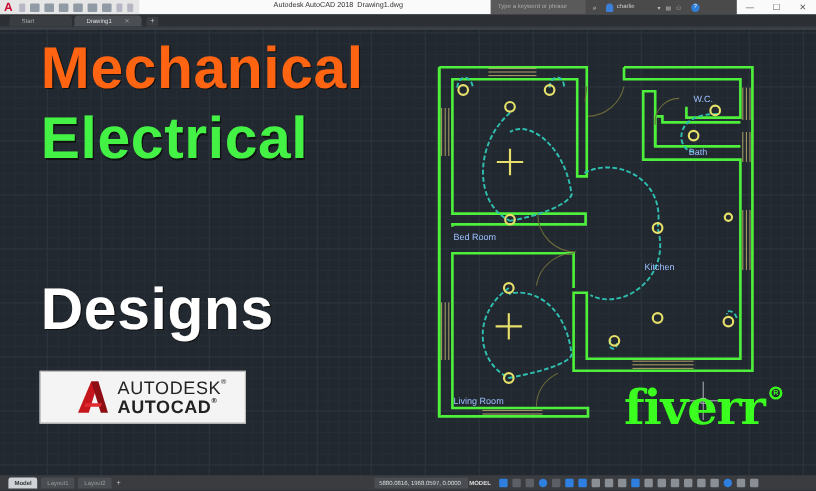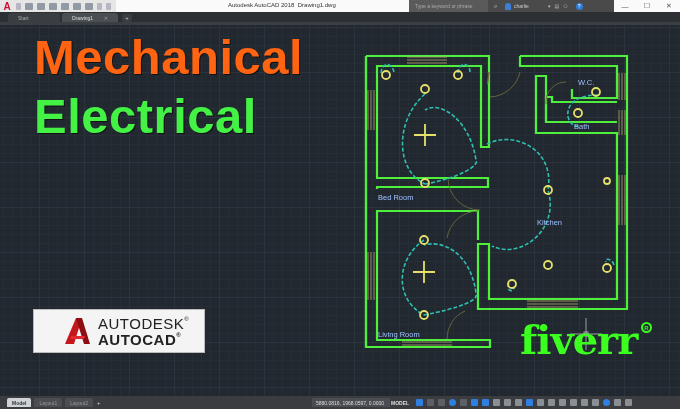--- a/index.html
+++ b/index.html
@@ -122,20 +122,21 @@
         <span class="tab-close">✕</span>
       </div>
     <div class="tab-add">+</div>
   </div>
   <div class="sub-bar"></div>
 
   <div class="canvas"></div>
 
   <div class="headline h1">Mechanical</div>
   <div class="headline h2">Electrical</div>
+  <div class="headline h4">Designs</div>
 
   <div class="acad-badge">
     <svg class="acad-logo" viewBox="0 0 30 30">
       <polygon points="3,28 14,2 20,2 12,28" fill="#c4161c"></polygon>
       <polygon points="14,2 20,2 28,28 22,28" fill="#8e0f13"></polygon>
       <polygon points="9,20 23,20 22,23 8,23" fill="#e02a2f"></polygon>
     </svg>
     <div class="acad-text">
       <div class="acad-top"><span>AUTODESK</span><span class="reg">®</span></div>
       <div class="acad-bot"><span>AUTOCAD</span><span class="reg">®</span></div>

